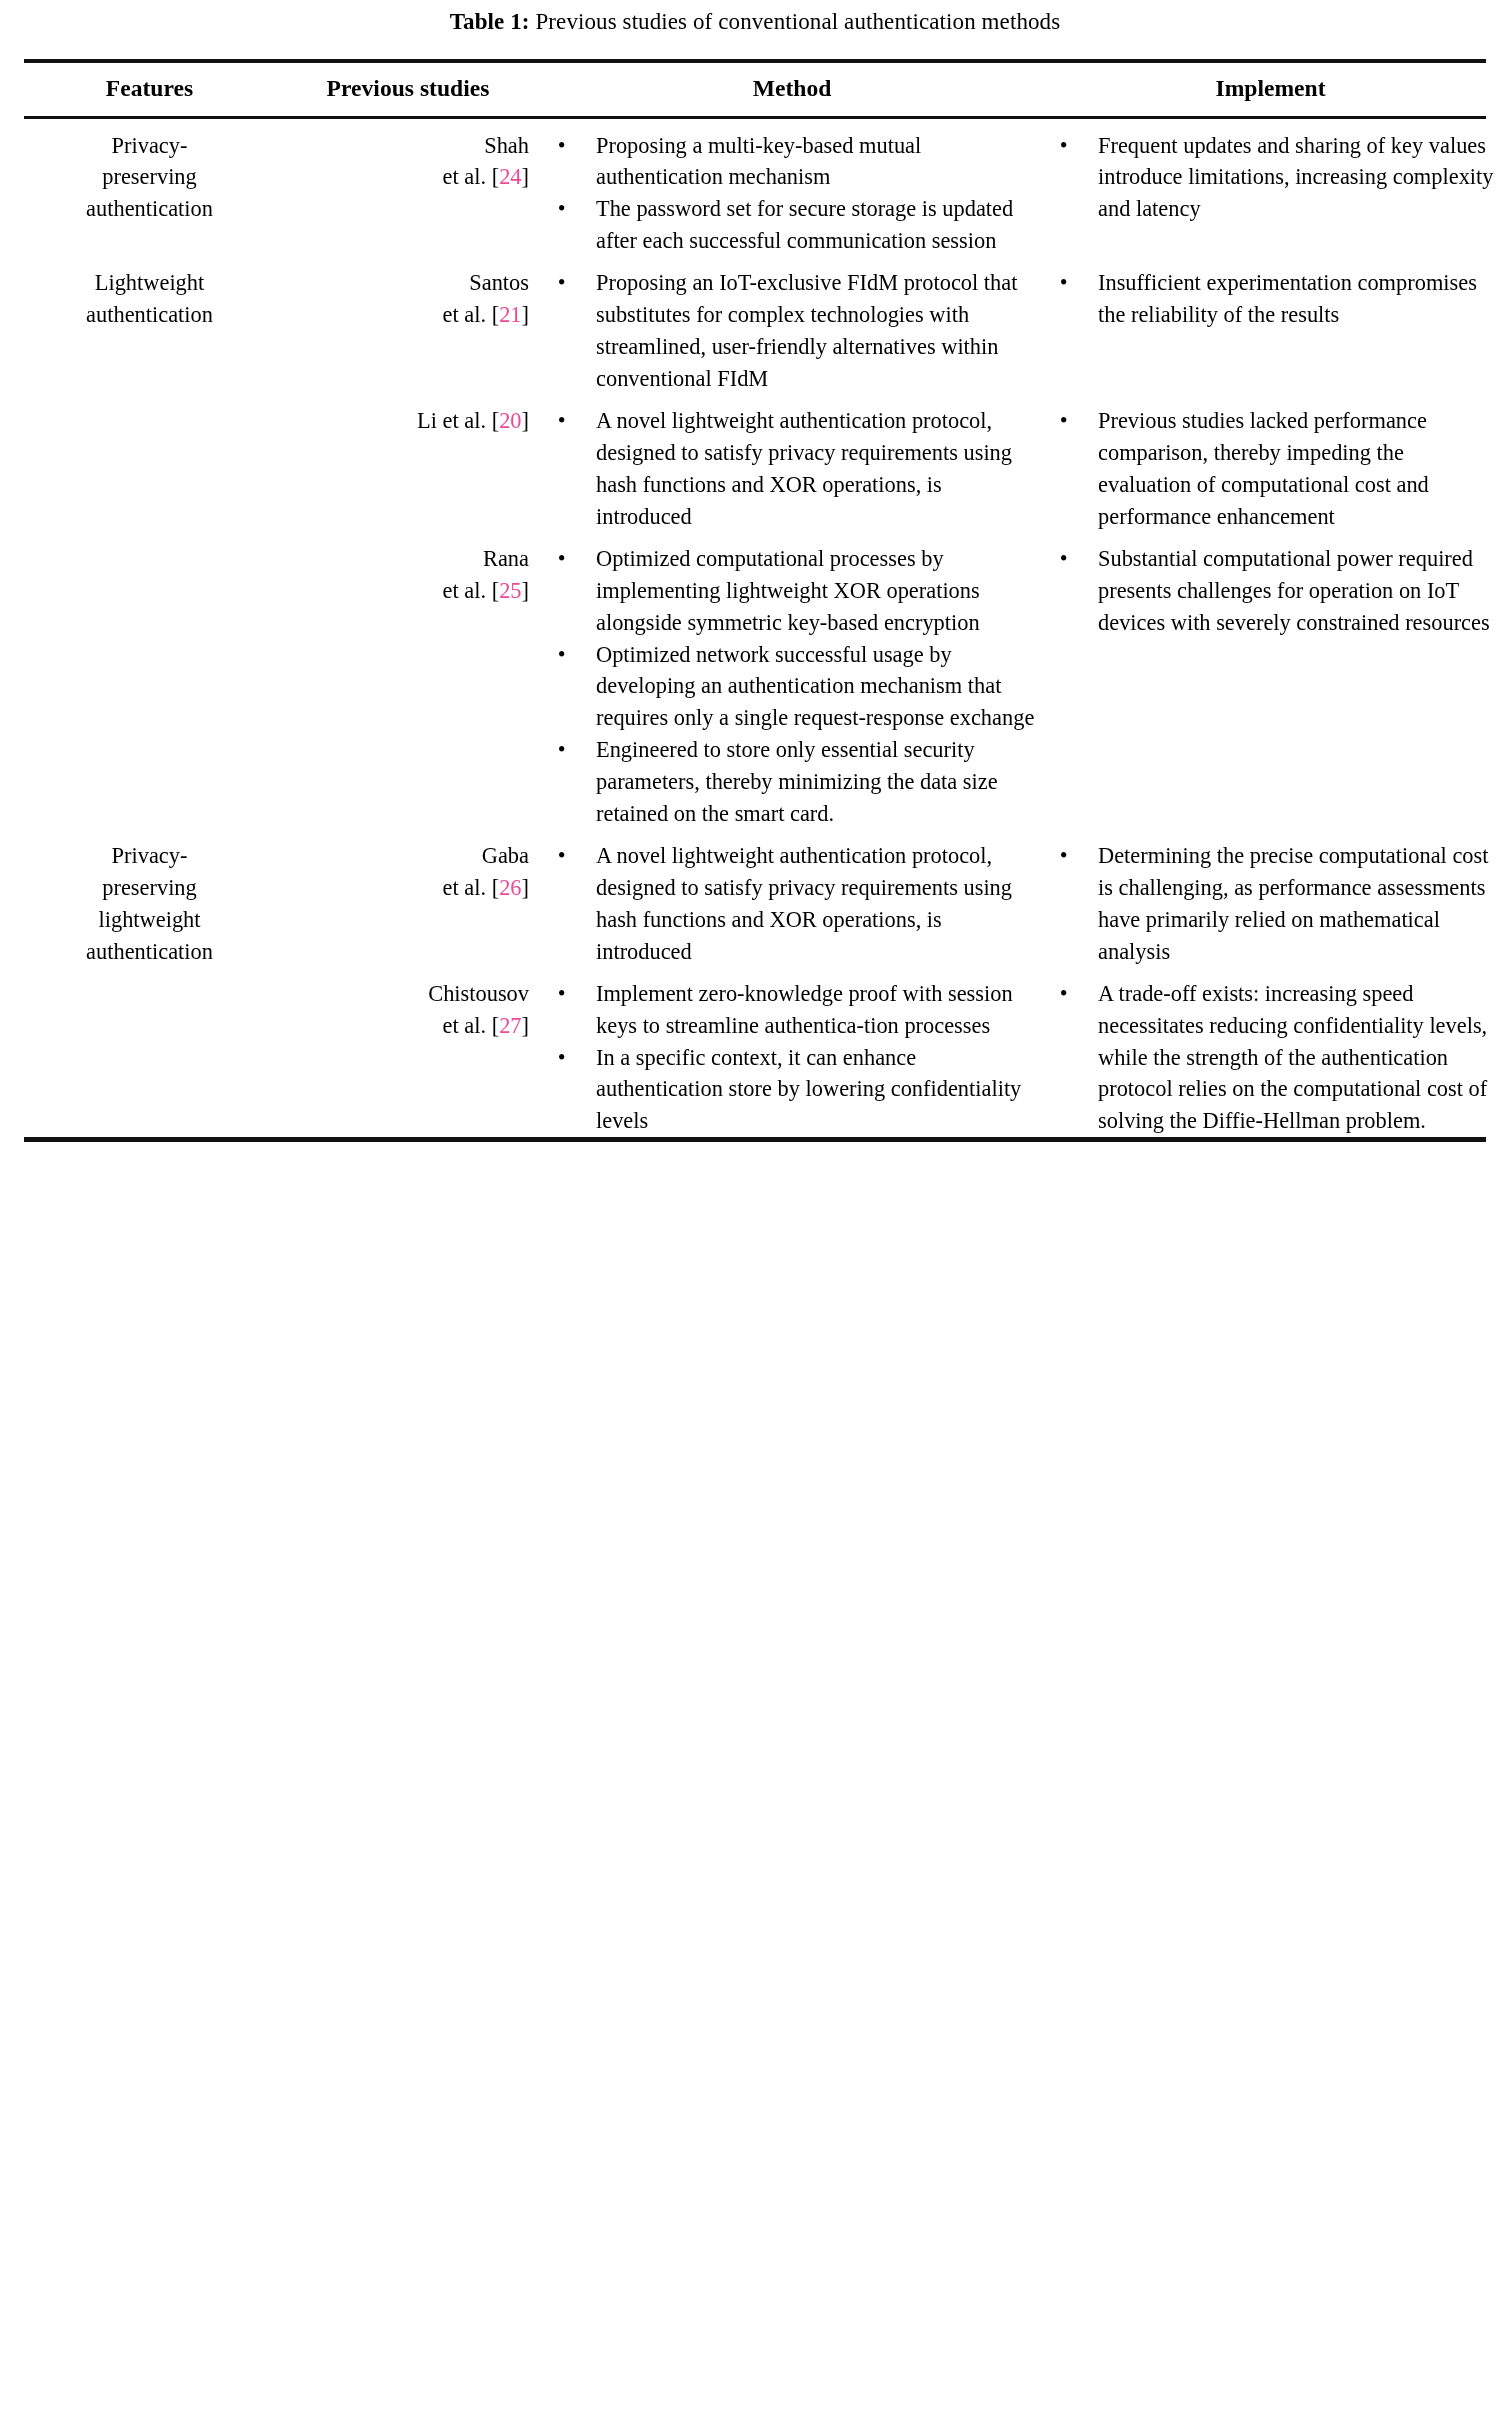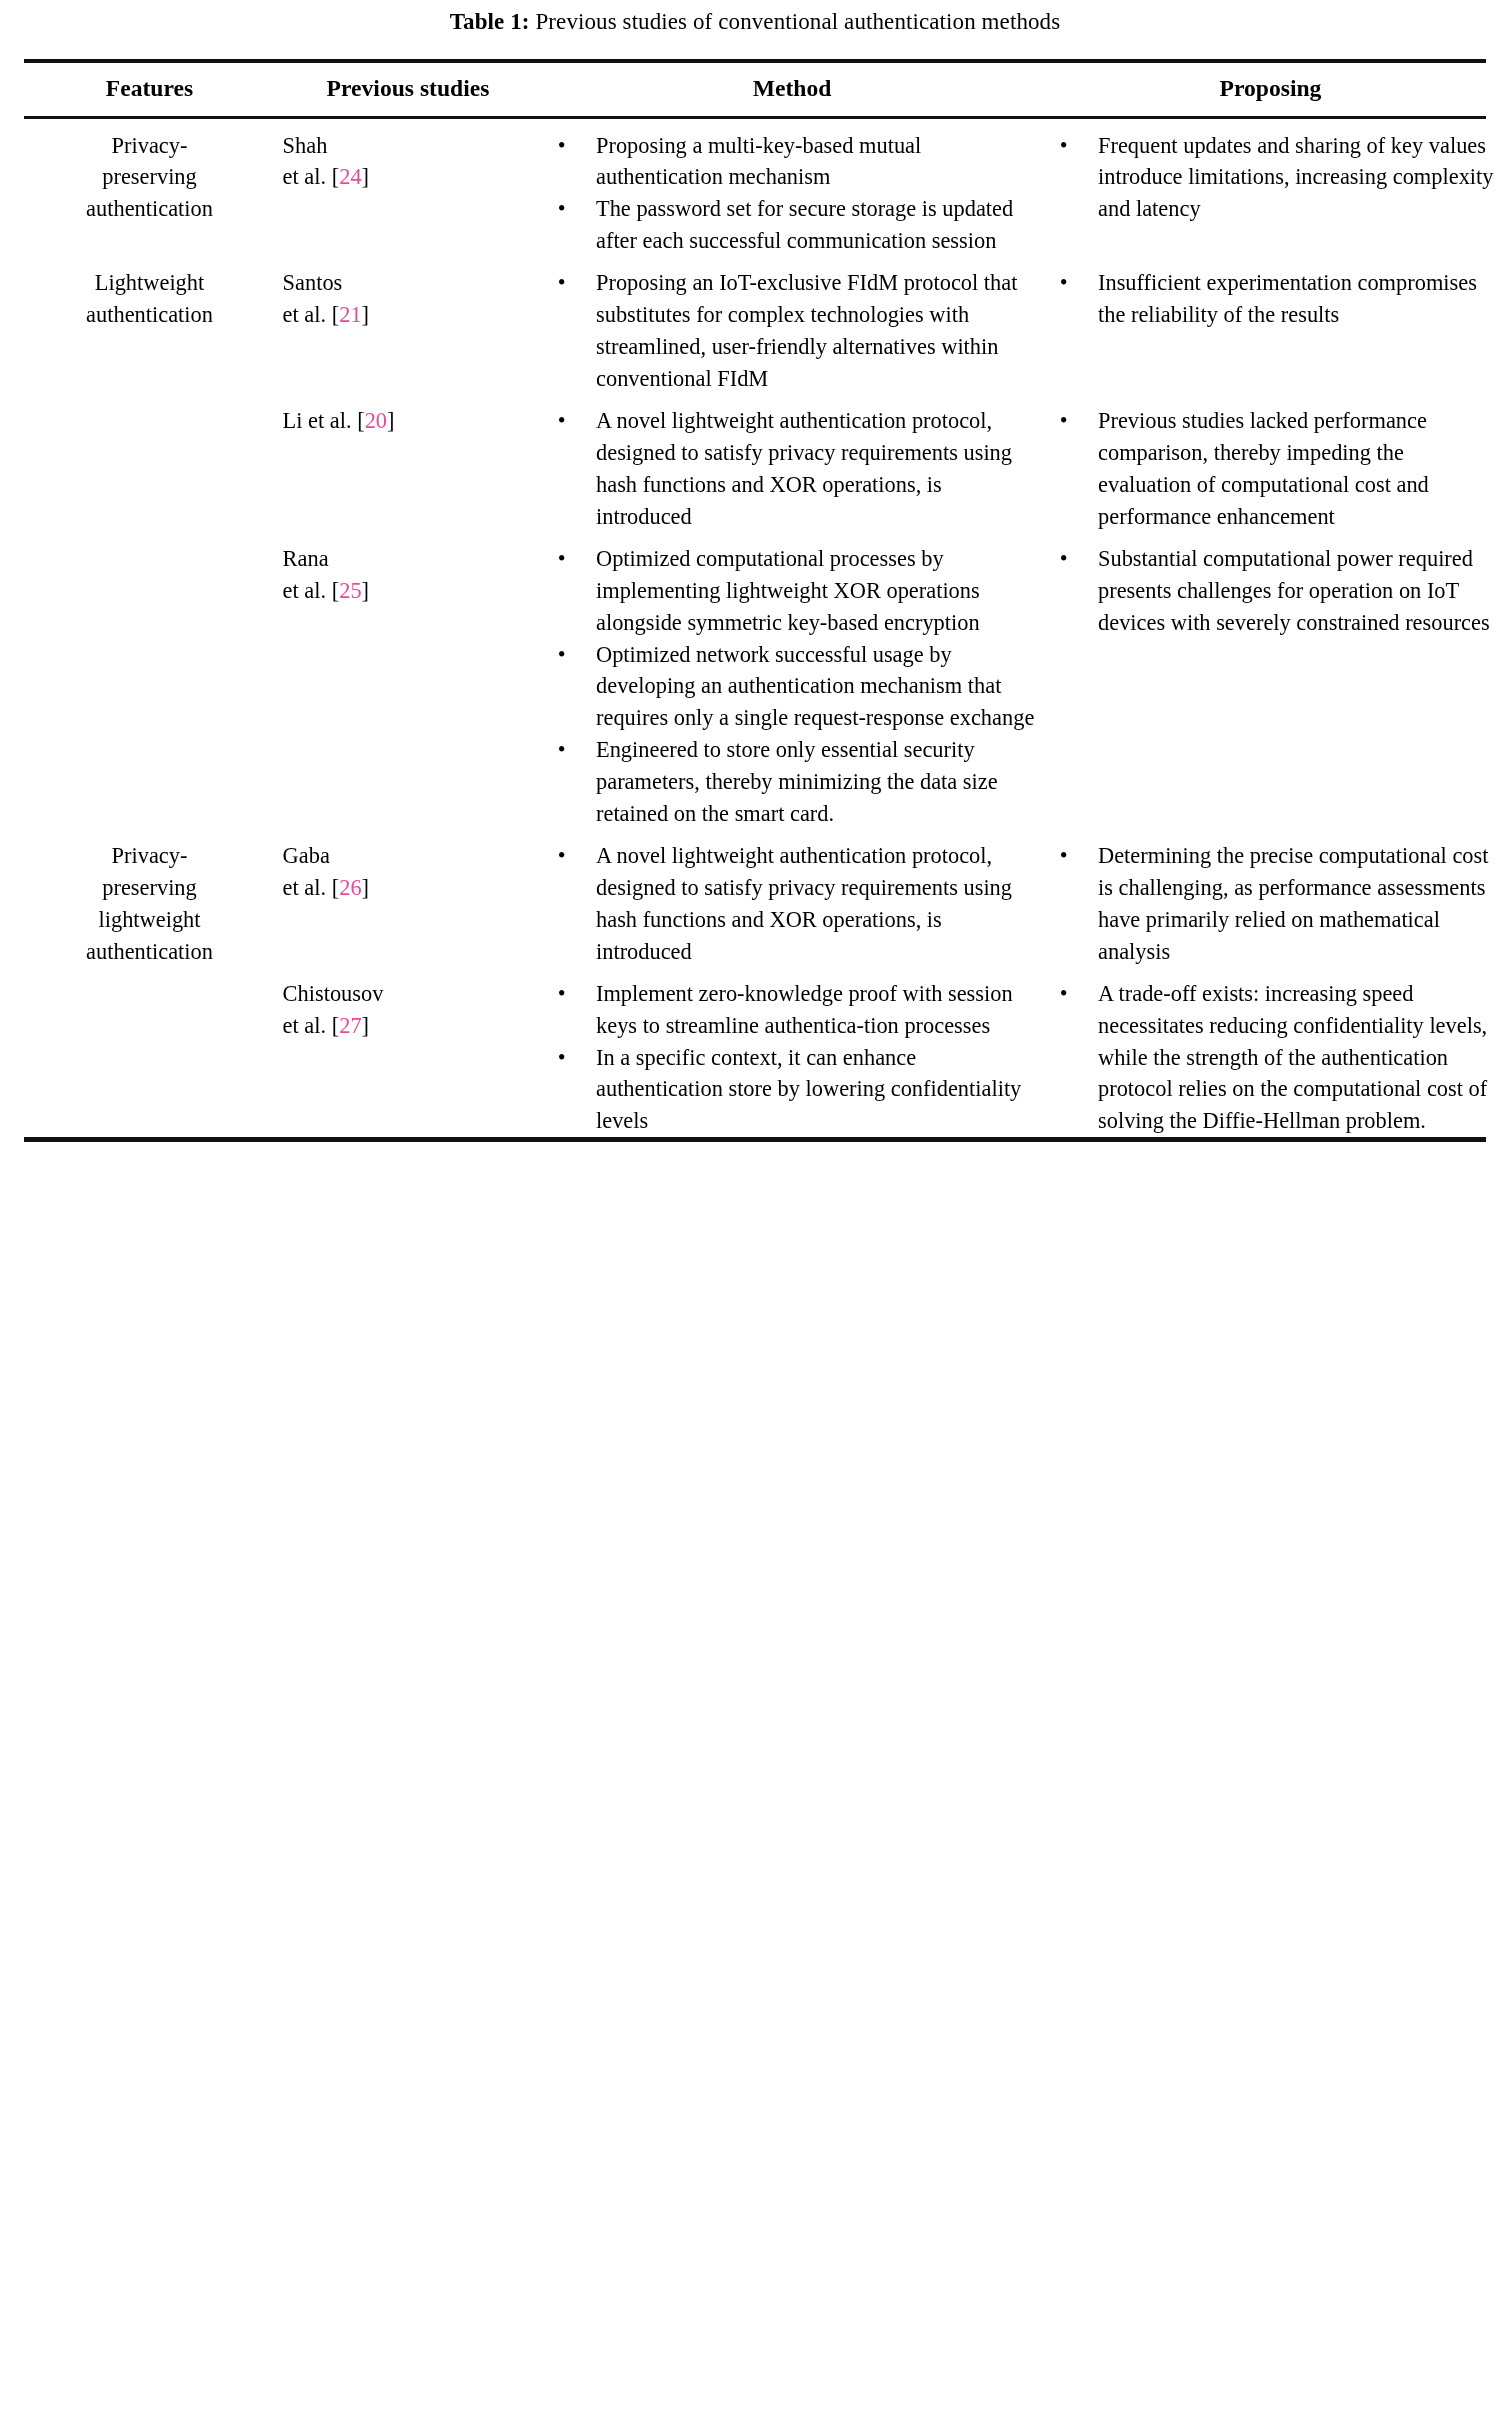--- a/index.html
+++ b/index.html
@@ -84,21 +84,21 @@
     font-size: 22.4px;
     line-height: 1.42;
     padding: 0;
   }
 
   td.col-feature {
     text-align: center;
     padding: 10.6px 10.6px 0 10.6px;
   }
   td.col-study {
-    text-align: left;
+    text-align: right;
     padding: 10.6px 12px 0 7.6px;
   }
   td.col-method {
     padding: 10.6px 6px 0 0px;
   }
   td.col-limitation {
     padding: 10.6px 3px 0 0px;
   }
 
   .cellline { display: block; }
@@ -147,21 +147,21 @@
       <col class="c-feature">
       <col class="c-study">
       <col class="c-method">
       <col class="c-limitation">
     </colgroup>
     <thead>
       <tr>
         <th class="h-feature">Features</th>
         <th class="h-study">Previous studies</th>
         <th class="h-method">Method</th>
-        <th class="h-limitation">Proposing</th>
+        <th class="h-limitation">Implement</th>
       </tr>
     </thead>
   </table>
 
   <div class="rule-mid"></div>
 
   <table class="tbl">
     <colgroup>
       <col class="c-feature">
       <col class="c-study">

